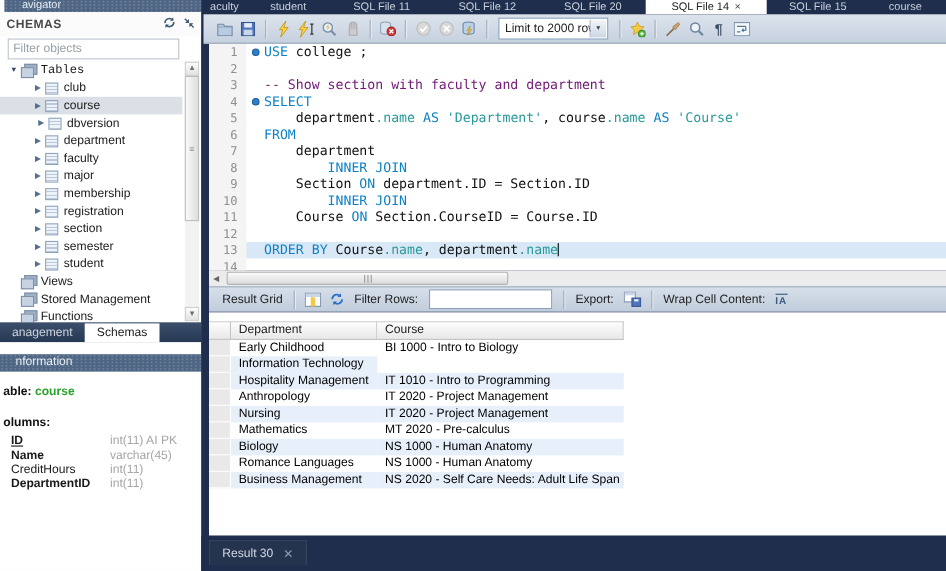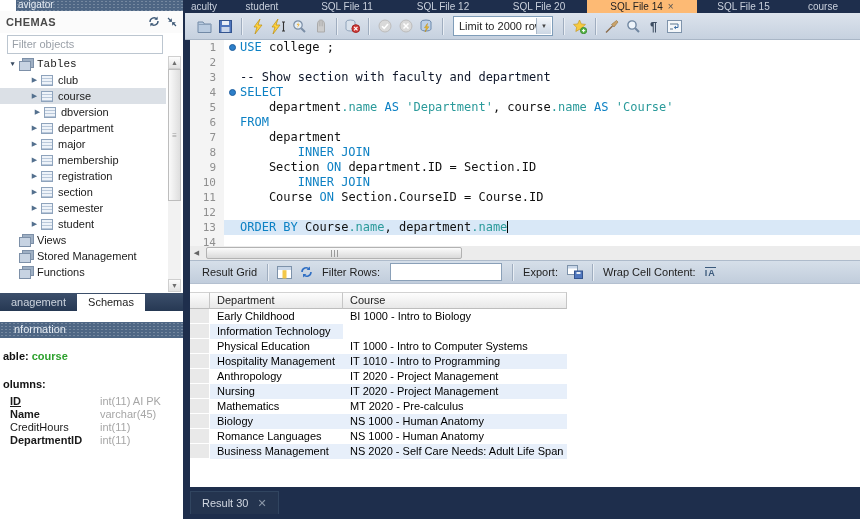--- a/index.html
+++ b/index.html
@@ -3,21 +3,21 @@
 <meta charset="utf-8">
 <style>
   *{margin:0;padding:0;box-sizing:border-box;}
   html,body{width:860px;height:519px;overflow:hidden;}
   body{font-family:"Liberation Sans","DejaVu Sans",sans-serif;background:#1e2e4c;}
   .app{position:relative;width:860px;height:519px;}
 
   
   .sidebar{position:absolute;left:0;top:0;width:183px;height:519px;background:#fff;}
   .panel-titlebar{background-color:#4e6684;background-image:radial-gradient(rgba(255,255,255,.22) .8px,transparent 1px);background-size:4px 3px;color:#e6ecf3;overflow:hidden;white-space:nowrap;}
-  .nav-titlebar{position:absolute;top:0;left:16px;right:0;height:11px;font-size:10px;line-height:10px;padding-left:2px;}
+  .nav-titlebar{position:absolute;top:0;left:4px;right:0;height:11px;font-size:10px;line-height:10px;padding-left:16px;}
   .schemas-header{position:absolute;top:11px;left:0;right:0;height:22px;background:#fbfbfb;display:flex;align-items:center;padding:0 6px;}
   .schemas-title{flex:1;font-weight:bold;font-size:11px;color:#4a4a4a;letter-spacing:.4px;}
   .schemas-icons{display:flex;gap:7px;align-items:center;}
   .filter-row{position:absolute;top:34px;left:7px;right:20px;height:19px;}
   .filter-input{width:100%;height:19px;border:1px solid #bcc6d0;font-size:11px;padding:0 4px;color:#333;}
   .filter-input::placeholder{color:#9aa0a8;}
   .tree{position:absolute;top:56px;left:0;width:166px;height:237px;overflow:hidden;font-size:11px;}
   .tree-row{height:16px;display:flex;align-items:center;white-space:nowrap;}
   .tree-row.selected{background:#dbe0e6;}
   .tree-arrow{width:13px;text-align:center;font-size:7px;color:#54708e;flex:none;}
@@ -43,37 +43,37 @@
   .col-row{display:flex;height:13px;line-height:13px;}
   .col-name{width:97px;padding-left:7px;color:#1a1a1a;}
   .col-name.bold{font-weight:bold;}
   .col-name.key{font-weight:bold;text-decoration:underline;}
   .col-type{color:#a6a6a6;}
 
   
   .main{position:absolute;left:183px;top:0;width:677px;height:519px;background:#1e2e4c;}
   .doc-tabs{position:absolute;top:0;left:0;right:0;height:13px;display:flex;overflow:hidden;}
   .doc-tab{display:flex;align-items:center;justify-content:center;gap:5px;font-size:10px;color:#c9d0dc;white-space:nowrap;overflow:hidden;flex:none;}
-  .doc-tab.active{background:#fdba74;color:#222;}
+  .doc-tab.active{background:#ffffff;color:#222;}
   .tab-close{color:#555;font-size:10px;line-height:10px;}
 
   .toolbar{position:absolute;top:13px;left:2px;right:0;height:27px;background:linear-gradient(#dce3ec,#c6d1df);border-bottom:1px solid #a9b6c6;display:flex;align-items:center;padding-left:9px;}
   .tb-icon{width:21px;height:19px;display:flex;align-items:center;justify-content:center;flex:none;}
   .tb-sep{width:1px;height:17px;background:#9fadbf;box-shadow:1px 0 0 #e9eef4;margin:0 5px;flex:none;}
   .limit-select{width:100px;height:20px;background:#fff;border:1px solid #7f9db9;display:flex;align-items:center;font-size:11px;color:#222;padding-left:5px;position:relative;margin:0 5px;flex:none;}
   .limit-arrow{position:absolute;right:1px;top:1px;bottom:1px;width:15px;background:linear-gradient(#f3f6fa,#ccd7e4);border-left:1px solid #aab8c8;display:flex;align-items:center;justify-content:center;font-size:6px;color:#444;}
 
   .editor{position:absolute;top:40px;left:7px;width:670px;height:206px;background:#fff;overflow:hidden;}
   .code-line{display:flex;height:15px;}
   .ln{width:34px;background:#f4f4f4;color:#8f8f8f;font:11px/15px "DejaVu Sans Mono",monospace;text-align:right;padding-right:8px;flex:none;}
   .marker{width:16px;flex:none;display:flex;align-items:center;justify-content:center;}
   .dot{width:7px;height:7px;border-radius:50%;background:#2d7fc9;border:1px solid #1f5f9e;}
   .code{flex:1;font:12px/15px "DejaVu Sans Mono",monospace;white-space:pre;color:#111;}
   .code-line.hl .marker,.code-line.hl .code{background:#d9e8f7;}
-  .tok-kw{color:#0d81c4;}.tok-cm{color:#0f172a;}.tok-id{color:#2a9a9a;}.tok-st{color:#2a9a9a;}.tok-pl{color:#111;}
+  .tok-kw{color:#0d81c4;}.tok-cm{color:#701a75;}.tok-id{color:#2a9a9a;}.tok-st{color:#2a9a9a;}.tok-pl{color:#111;}
   .caret{display:inline-block;width:1px;height:12px;background:#000;vertical-align:-2px;}
 
   .hscroll{position:absolute;top:246px;left:7px;width:670px;height:14px;background:#ececec;display:flex;align-items:center;}
   .hs-btn{width:13px;height:13px;display:flex;align-items:center;justify-content:center;font-size:7px;color:#666;flex:none;}
   .hs-thumb{margin-left:3px;width:256px;height:12px;background:linear-gradient(#fbfbfb,#dadada);border:1px solid #b2b2b2;border-radius:2px;display:flex;align-items:center;justify-content:center;gap:2px;}
   .hs-thumb i{display:block;width:1px;height:7px;background:#9a9a9a;}
 
   .result-toolbar{position:absolute;top:260px;left:7px;width:670px;height:24px;background:linear-gradient(#d6dfe9,#c1cddc);border-top:1px solid #aebbcb;border-bottom:1px solid #b4c0d0;display:flex;align-items:center;font-size:11px;color:#222;padding-left:7px;}
   .rt-label{margin:0 5px;flex:none;}
   .rt-input{width:112px;height:18px;border:1px solid #8aa0b8;background:#fff;margin:0 5px;font-size:11px;padding:0 3px;flex:none;}
@@ -149,20 +149,25 @@
           <span class="tree-label">dbversion</span>
         </div>
         <div class="tree-row" style="padding-left: 28px;">
           <span class="tree-arrow">▶</span>
           <span class="icon-table"></span>
           <span class="tree-label">department</span>
         </div>
         <div class="tree-row" style="padding-left: 28px;">
           <span class="tree-arrow">▶</span>
           <span class="icon-table"></span>
+          <span class="tree-label">faculty</span>
+        </div>
+        <div class="tree-row" style="padding-left: 28px;">
+          <span class="tree-arrow">▶</span>
+          <span class="icon-table"></span>
           <span class="tree-label">major</span>
         </div>
         <div class="tree-row" style="padding-left: 28px;">
           <span class="tree-arrow">▶</span>
           <span class="icon-table"></span>
           <span class="tree-label">membership</span>
         </div>
         <div class="tree-row" style="padding-left: 28px;">
           <span class="tree-arrow">▶</span>
           <span class="icon-table"></span>
@@ -508,25 +513,20 @@
         <div id="grid-rows">
             <div class="g-row">
               <div class="g-rh"></div>
               <div class="g-cell c1">Early Childhood</div>
               <div class="g-cell c2">BI 1000 - Intro to Biology</div>
             </div>
             <div class="g-row alt">
               <div class="g-rh"></div>
               <div class="g-cell c1">Information Technology</div>
             </div>
-            <div class="g-row">
-              <div class="g-rh"></div>
-              <div class="g-cell c1">Physical Education</div>
-              <div class="g-cell c2">IT 1000 - Intro to Computer Systems</div>
-            </div>
             <div class="g-row alt">
               <div class="g-rh"></div>
               <div class="g-cell c1">Hospitality Management</div>
               <div class="g-cell c2">IT 1010 - Intro to Programming</div>
             </div>
             <div class="g-row">
               <div class="g-rh"></div>
               <div class="g-cell c1">Anthropology</div>
               <div class="g-cell c2">IT 2020 - Project Management</div>
             </div>

